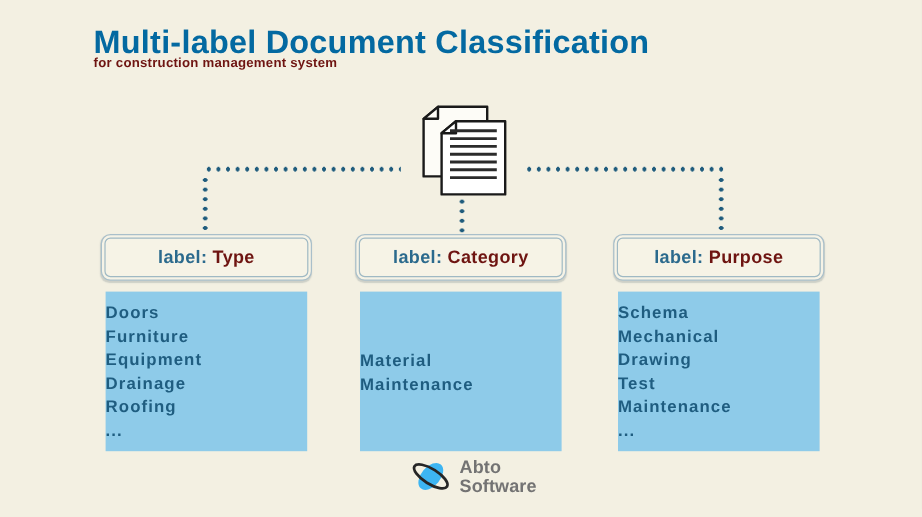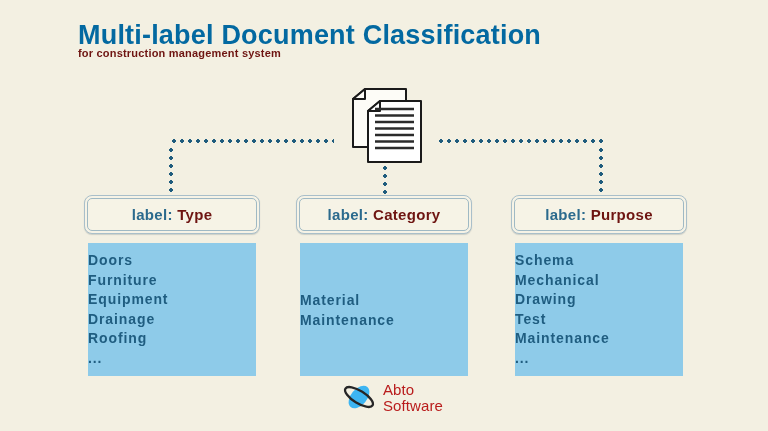--- a/index.html
+++ b/index.html
@@ -69,21 +69,21 @@
     text-align:left;
   }
   .panel.offset{padding-top:48px;}
   .panel-item{
     font-size:14px;font-weight:bold;color:#1f5d80;
     letter-spacing:.9px;line-height:19.5px;
   }
   
   .logo{position:absolute;left:341px;top:381px;display:flex;align-items:center;}
   .logo-icon{width:36px;height:33px;margin-right:6px;}
-  .logo-text{font-size:15px;line-height:15.5px;color:#b91c1c;font-weight:400;letter-spacing:.1px;}
+  .logo-text{font-size:15px;line-height:15.5px;color:#737373;font-weight:700;letter-spacing:.1px;}
 </style>
 </head>
 <body>
 
 <div class="canvas">
 
   <div class="title">Multi-label Document Classification</div>
   <div class="subtitle">for construction management system</div>
 
   <svg class="doc-icon" viewBox="0 0 86 82" xmlns="http://www.w3.org/2000/svg">

